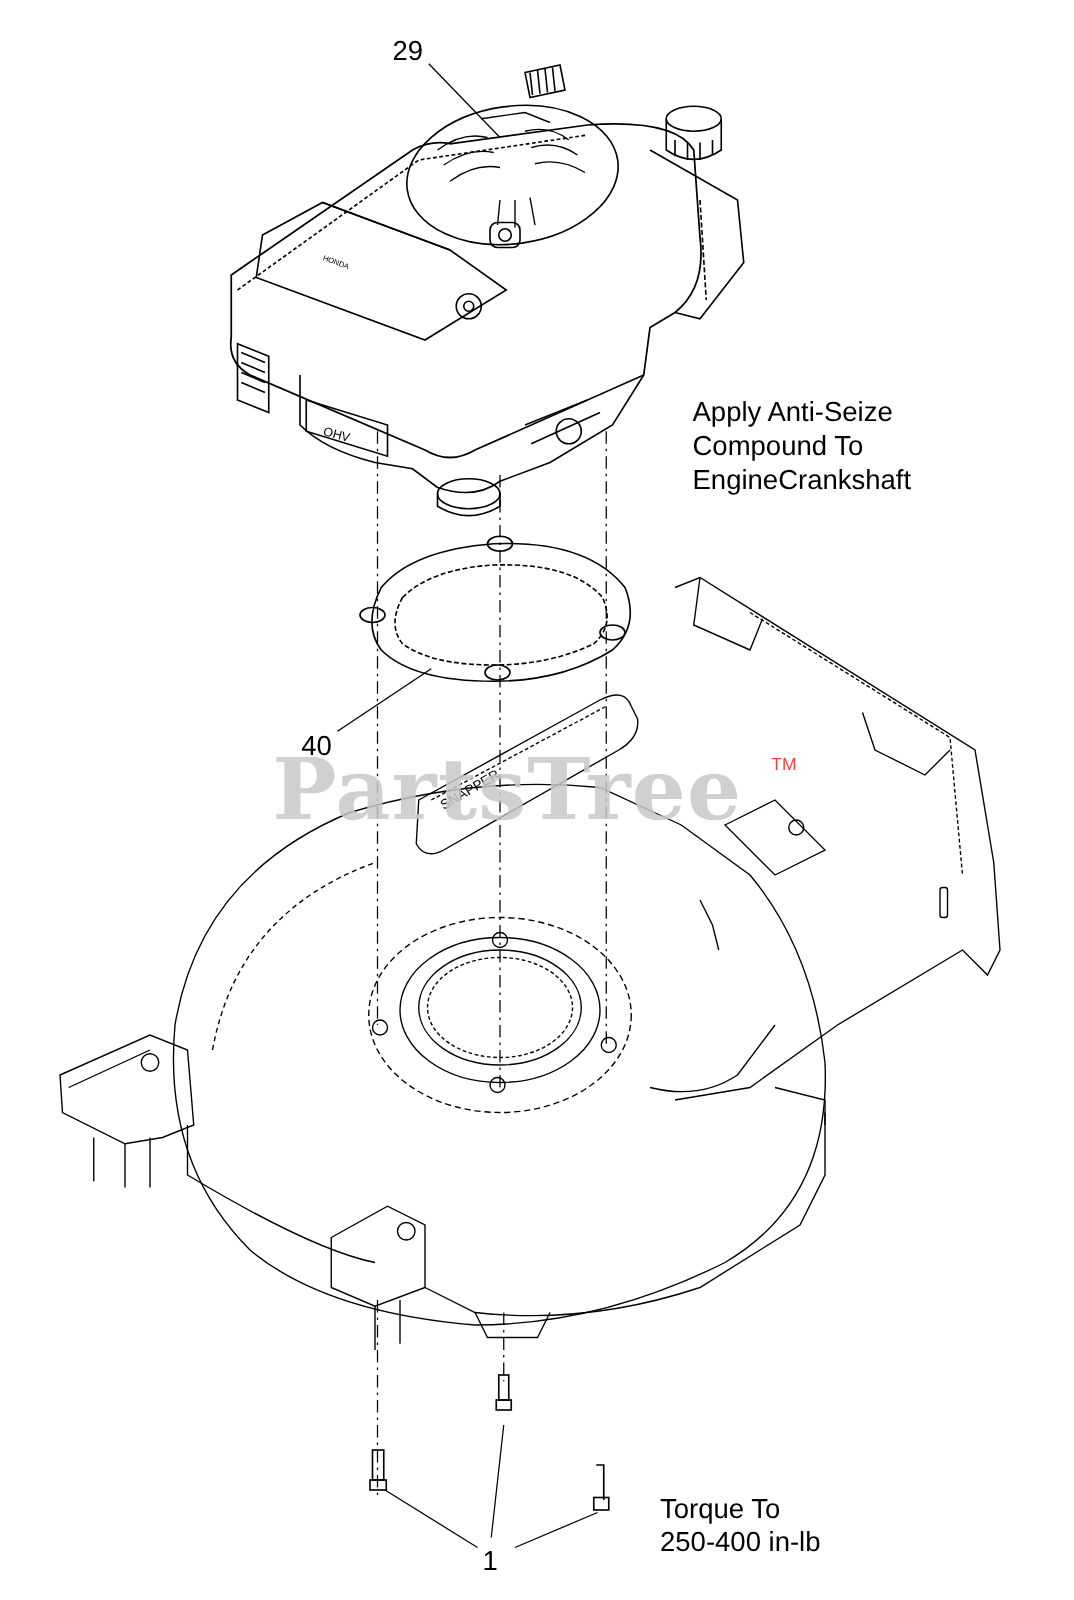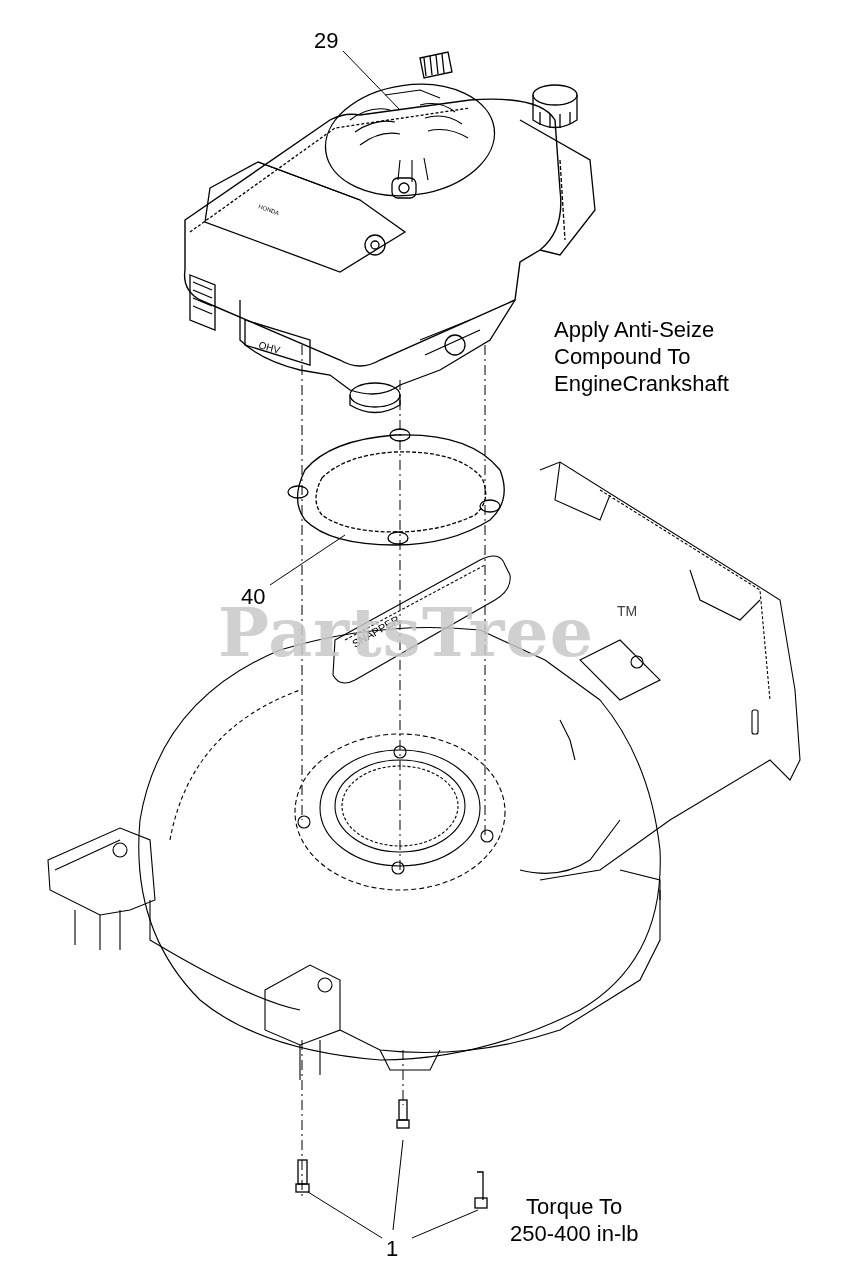--- a/index.html
+++ b/index.html
@@ -1,21 +1,21 @@
 <!DOCTYPE html>
 <html><head>
   <meta charset="utf-8">
   <style>
     html, body { margin: 0; padding: 0; background: #ffffff; }
     body { width: 859px; height: 1280px; position: relative; overflow: hidden; font-family: "Liberation Sans", sans-serif; }
     #diagram { position: absolute; left: 0; top: 0; width: 859px; height: 1280px; }
     .callout { position: absolute; font-size: 22px; color: #000; line-height: 1; }
     .note { position: absolute; font-size: 22px; color: #000; line-height: 27px; white-space: pre-line; }
     .watermark { position: absolute; left: 218px; top: 598px; font-family: "DejaVu Serif", "Liberation Serif", serif; font-weight: bold; font-size: 68px; color: #c8c8c8; letter-spacing: 1px; opacity: 0.85; line-height: 1; }
-    .tm { position: absolute; left: 617px; top: 603px; font-size: 14px; color: #404040; }
+    .tm { position: absolute; left: 617px; top: 603px; font-size: 14px; color: #ef4444; }
   </style>
 </head>
 <body>
 
 <svg id="diagram" viewBox="0 0 859 1280" xmlns="http://www.w3.org/2000/svg" fill="none" stroke="#000" stroke-width="1.3">
 
   <g>
 
     <path d="M185,220 L330,120 Q345,112 360,115 L470,100 Q540,95 555,120 L560,190 Q565,230 540,250 L520,262 L515,300 L380,360 Q360,372 340,360 L200,300 Q182,290 185,270 Z" stroke-width="1.4"></path>
     <path d="M190,232 L335,128 L470,108" stroke-dasharray="3,2"></path>
@@ -150,14 +150,14 @@
 <div class="watermark">PartsTree</div>
 <div class="tm">TM</div>
 
 <div class="callout" style="left:314px; top:30px;">29</div>
 <div class="callout" style="left:241px; top:586px;">40</div>
 <div class="callout" style="left:386px; top:1238px;">1</div>
 
 <div class="note" style="left:538px; top:316px;margin-left:16px;">Apply Anti-Seize
 Compound To
 EngineCrankshaft</div>
-<div class="note" style="left:510px; top:1193px;text-align:center;">Torque To
+<div class="note" style="left:528px; top:1193px;">Torque To
 250-400 in-lb</div>
 
 </body></html>

